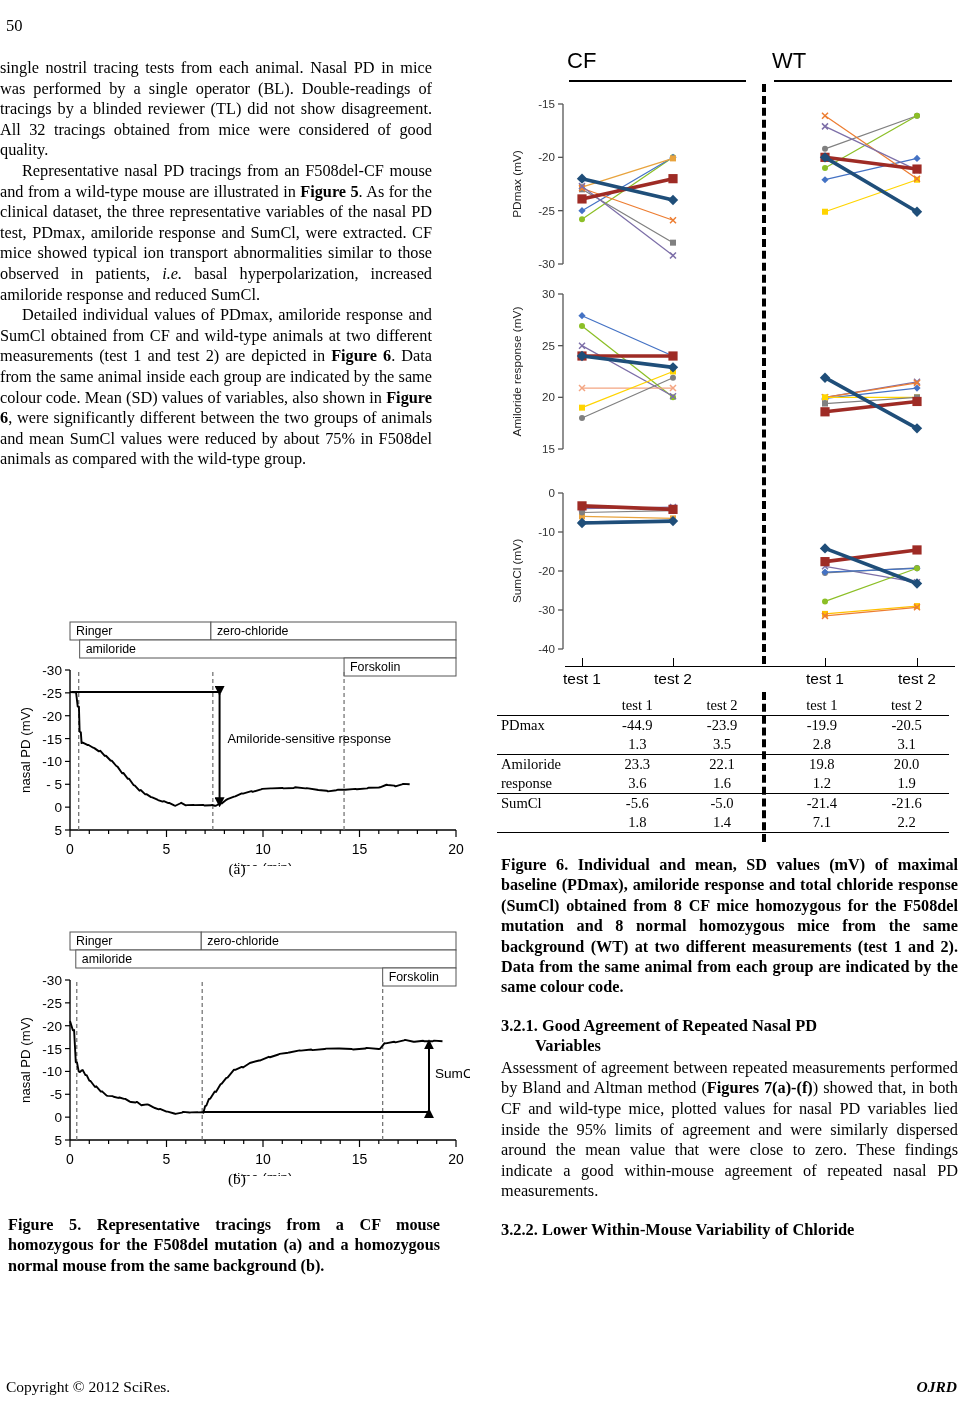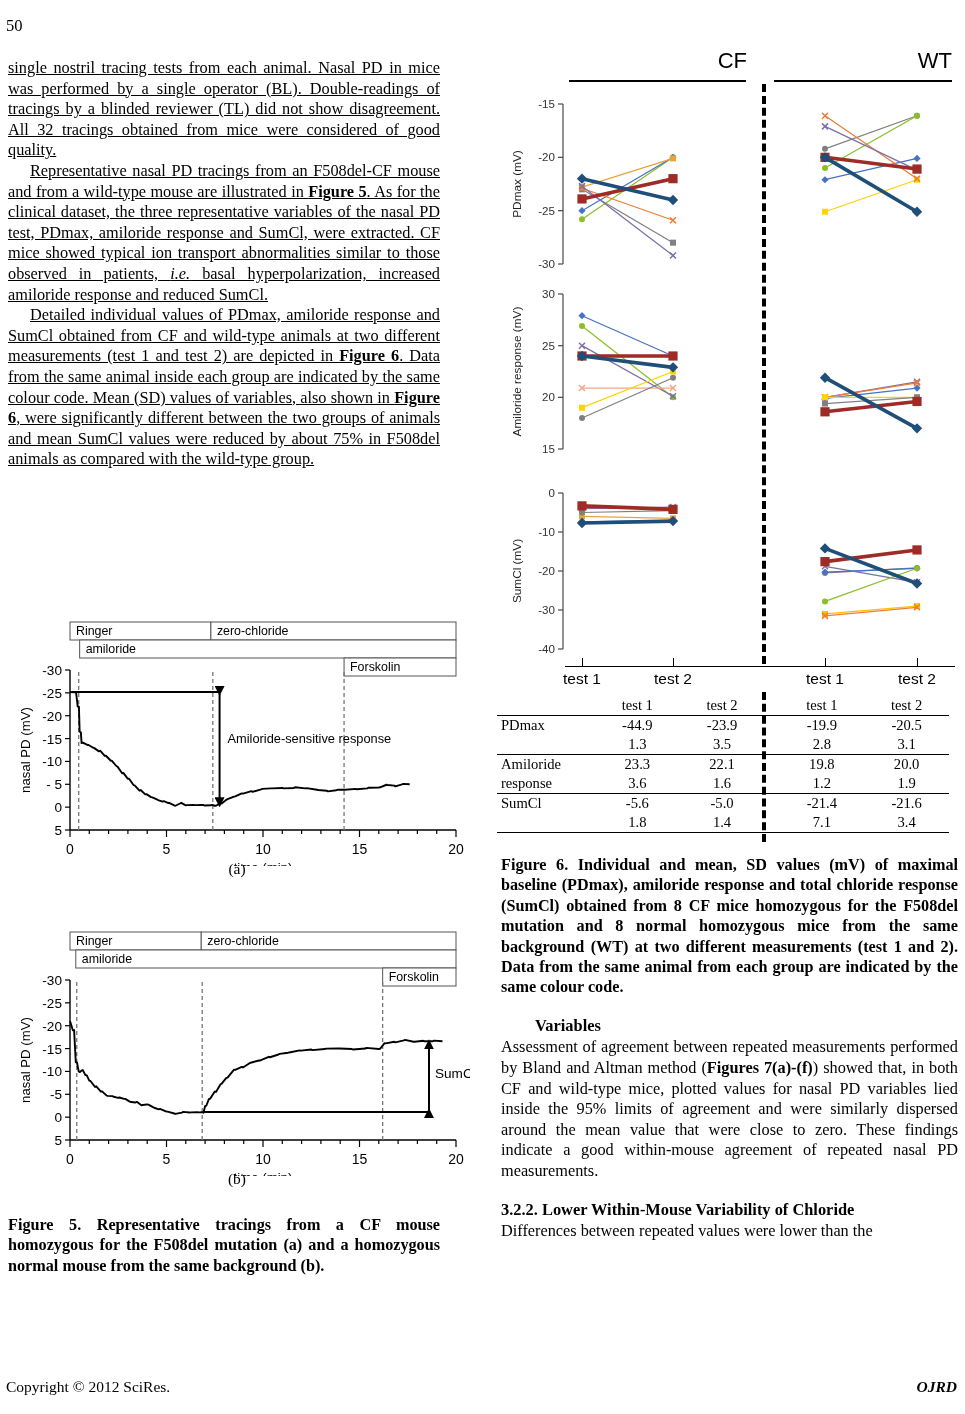--- a/index.html
+++ b/index.html
@@ -11,21 +11,21 @@
   .page{position:relative;width:965px;height:1414px;}
 
   
   .runhead{position:absolute;top:8px;left:0;width:965px;height:22px;}
   .folio{position:absolute;left:6px;top:8px;font-size:16.5px;}
   .runtitle{position:absolute;left:0;top:0;width:965px;text-align:center;font-size:15.5px;letter-spacing:.4px;}
   .runtitle .it{font-style:italic;}
 
   
   .col{position:absolute;top:58px;width:432px;}
-  .col-left{left:8px;text-decoration:underline;}
+  .col-left{left:0;}
 
   p.body{
     margin:0 0 0 0;text-align:justify;font-size:16.3px;line-height:20.6px;
     text-justify:inter-word;
   }
   p.body.indent{text-indent:22px;}
   .b{font-weight:bold;}
   .i{font-style:italic;}
 
   h4.sect{
@@ -38,21 +38,21 @@
   .chart5{position:relative;width:466px;height:258px;}
   .sublabel{position:absolute;width:466px;text-align:center;font-size:15.5px;}
 
   .figcap{
     font-size:16.2px;font-weight:bold;line-height:20.4px;text-align:justify;
     margin:0;
   }
 
   
   .fig6{position:absolute;left:497px;top:44px;width:462px;height:800px;}
-  .grouplab{position:absolute;font-size:22px;font-family:"Liberation Sans",sans-serif;text-align:right;}
+  .grouplab{position:absolute;font-size:22px;font-family:"Liberation Sans",sans-serif;text-align:left;}
   .grouprule{position:absolute;height:0;border-top:2.2px solid #000;}
   .centerdash{position:absolute;border-left:4px dashed #000;}
   .panel{position:absolute;}
 
   .xaxis6{position:absolute;border-top:1.6px solid #000;}
   .xtickm{position:absolute;border-left:1.8px solid #000;height:8px;}
   .testlab{position:absolute;font-size:15.5px;font-family:"Liberation Sans",sans-serif;text-align:center;}
 
   
   .stat{position:absolute;left:497px;top:696px;width:452px;font-size:14.6px;}
@@ -651,47 +651,47 @@
             <td class="gap rowline"></td>
             <td class="num rowline c3">-21.4</td>
             <td class="num rowline c4">-21.6</td>
           </tr>
           <tr>
             <td class="lbl"></td>
             <td class="num c1">1.8</td>
             <td class="num c2">1.4</td>
             <td class="gap"></td>
             <td class="num c3">7.1</td>
-            <td class="num c4">3.4</td>
+            <td class="num c4">2.2</td>
           </tr>
           <tr>
             <td class="lbl rowline" style="height:2px"></td>
             <td class="rowline"></td>
             <td class="rowline"></td>
             <td class="rowline"></td>
             <td class="rowline"></td>
             <td class="rowline"></td>
           </tr>
         </tbody>
     </table>
   <div style="position: absolute; left: 265px; top: -4px; height: 150px; border-left: 4px dashed rgb(0, 0, 0);"></div>
     </div>
 
   <div style="position:absolute;left:501px;top:855px;width:457px;">
     <p class="figcap">Figure 6. Individual and mean, SD values (mV) of maximal baseline (PDmax), amiloride response and total chloride response (SumCl) obtained from 8 CF mice homozygous for the F508del mutation and 8 normal homozygous mice from the same background (WT) at two different measurements (test 1 and 2). Data from the same animal from each group are indicated by the same colour code.</p>
 
     <h4 class="sect">
+      <span>3.2.1. Good Agreement of Repeated Nasal PD</span>
       <span class="sub">Variables</span>
     </h4>
     <p class="body"><span>Assessment of agreement between repeated measurements performed by Bland and Altman method (</span><span class="b">Figures 7(a)-(f)</span><span>) showed that, in both CF and wild-type mice, plotted values for nasal PD variables lied inside the 95% limits of agreement and were similarly dispersed around the mean value that were close to zero. These findings indicate a good within-mouse agreement of repeated nasal PD measurements.</span></p>
 
     <h4 class="sect">
       <span>3.2.2. Lower Within-Mouse Variability of Chloride</span>
     </h4>
-    <p class="body">Differences between repeated values were lower than the</p>
   </div>
 
   <div class="footer">
     <span class="copy">Copyright © 2012 SciRes.</span>
     <span class="jrnl">OJRD</span>
   </div>
 
 </div>
 
 </body></html>

